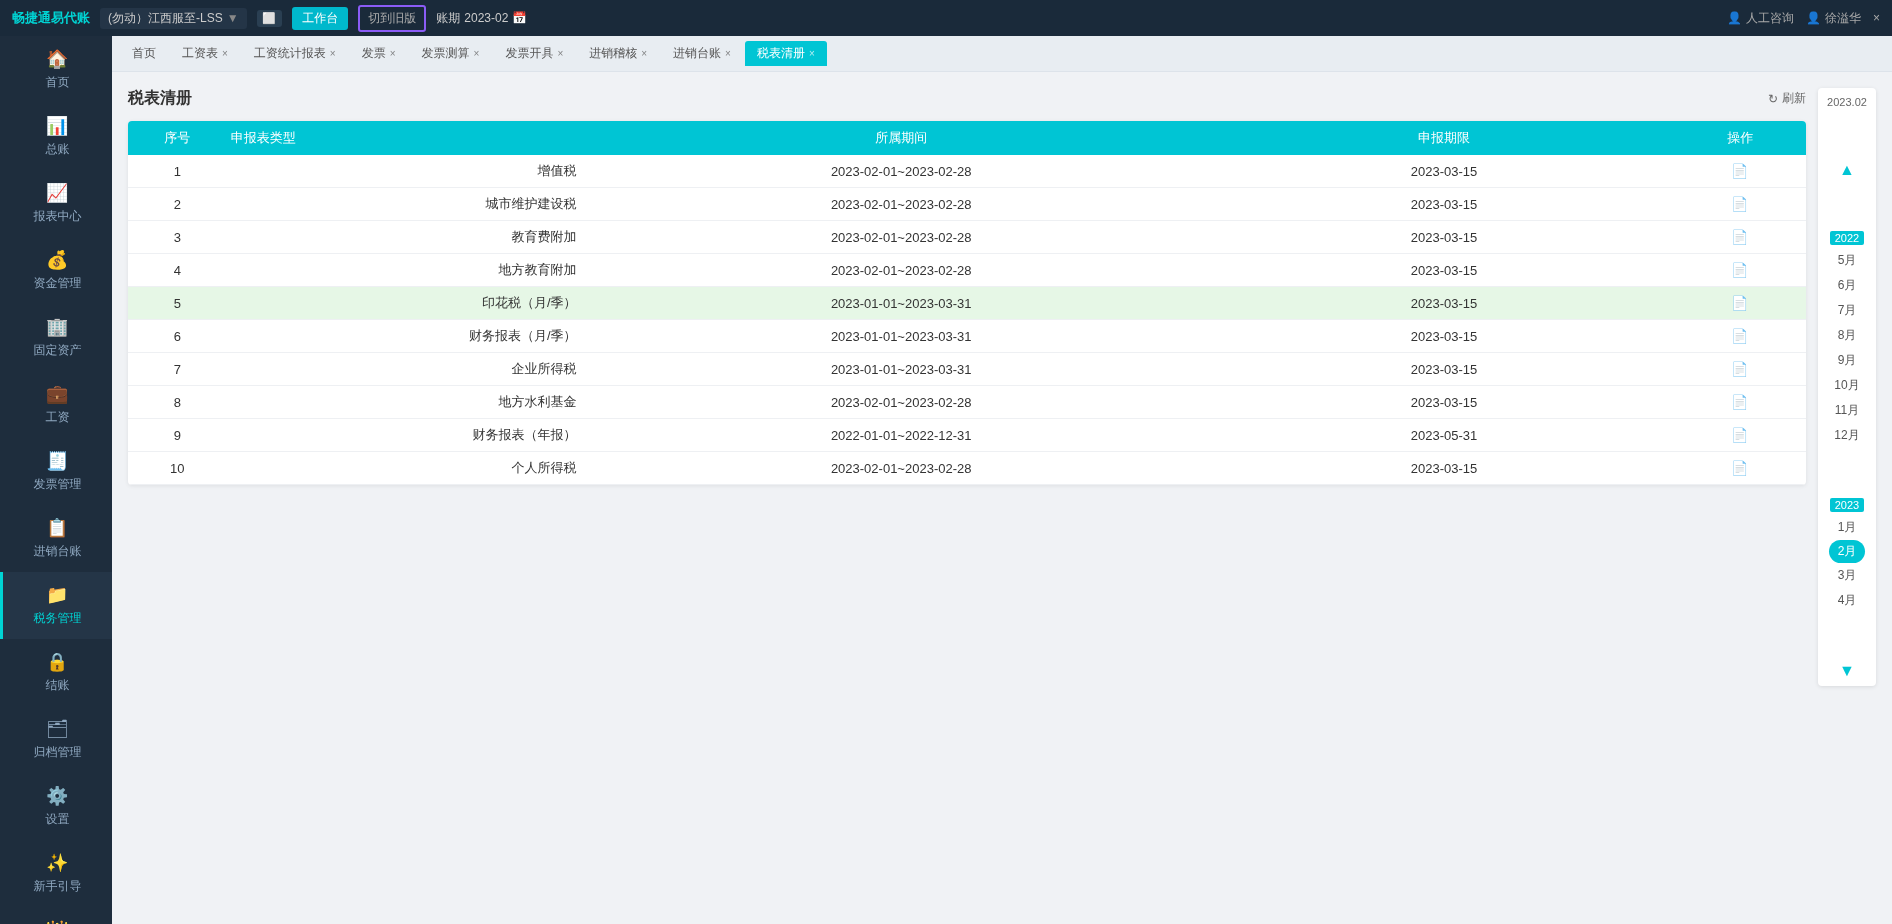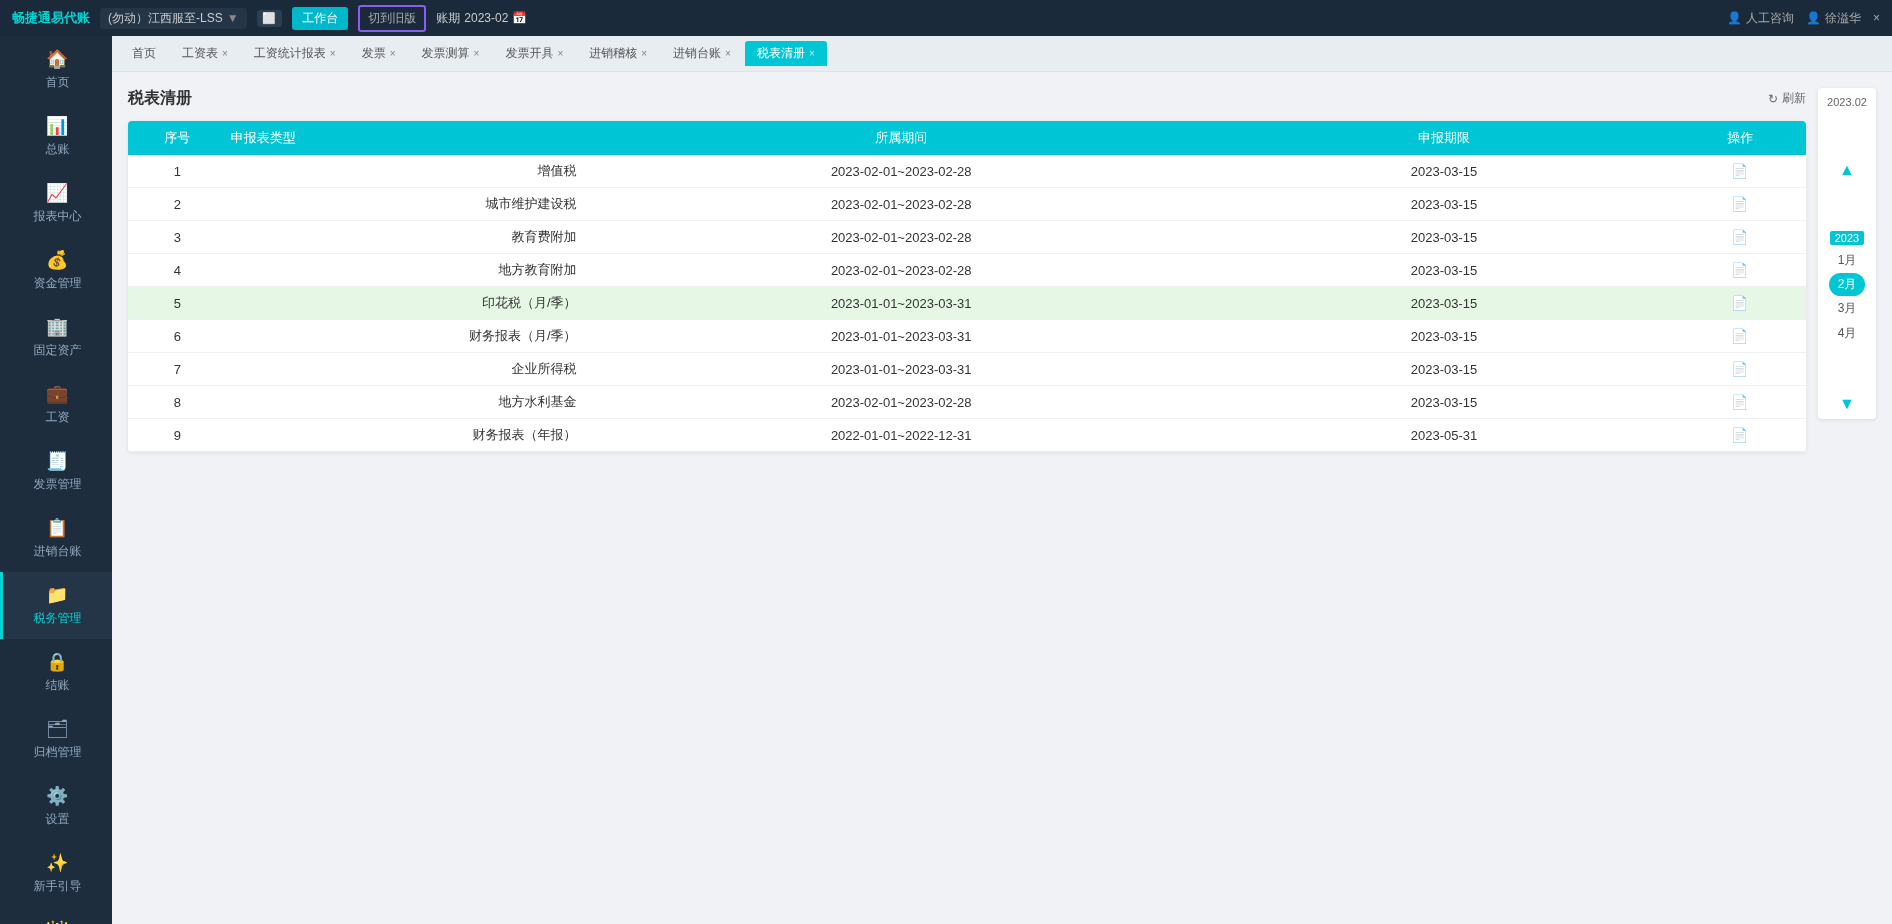--- a/index.html
+++ b/index.html
@@ -340,28 +340,46 @@
       <td>2023-03-15</td>
       <td><span class="action-icon">📄</span></td>
     </tr>
                 <tr>
       <td>9</td>
       <td>财务报表（年报）</td>
       <td>2022-01-01~2022-12-31</td>
       <td>2023-05-31</td>
       <td><span class="action-icon">📄</span></td>
     </tr>
+                <tr>
+      <td>10</td>
+      <td>个人所得税</td>
+      <td>2023-02-01~2023-02-28</td>
+      <td>2023-03-15</td>
+      <td><span class="action-icon">📄</span></td>
+    </tr>
               </tbody>
           </table>
         </div>
       </div>
 
       <div class="calendar-panel">
         <div class="cal-header">2023.02</div>
         <div class="cal-nav">▲</div>
+        <div class="cal-year-row">
+          <span class="year-label">2022</span>
+          <div class="month-item">5月</div>
+          <div class="month-item">6月</div>
+          <div class="month-item">7月</div>
+          <div class="month-item">8月</div>
+          <div class="month-item">9月</div>
+          <div class="month-item">10月</div>
+          <div class="month-item">11月</div>
+          <div class="month-item">12月</div>
+        </div>
         <div class="cal-year-row">
           <span class="year-label">2023</span>
           <div class="month-item">1月</div>
           <div class="month-item current">2月</div>
           <div class="month-item">3月</div>
           <div class="month-item">4月</div>
         </div>
         <div class="cal-nav">▼</div>
       </div>
     </div>

